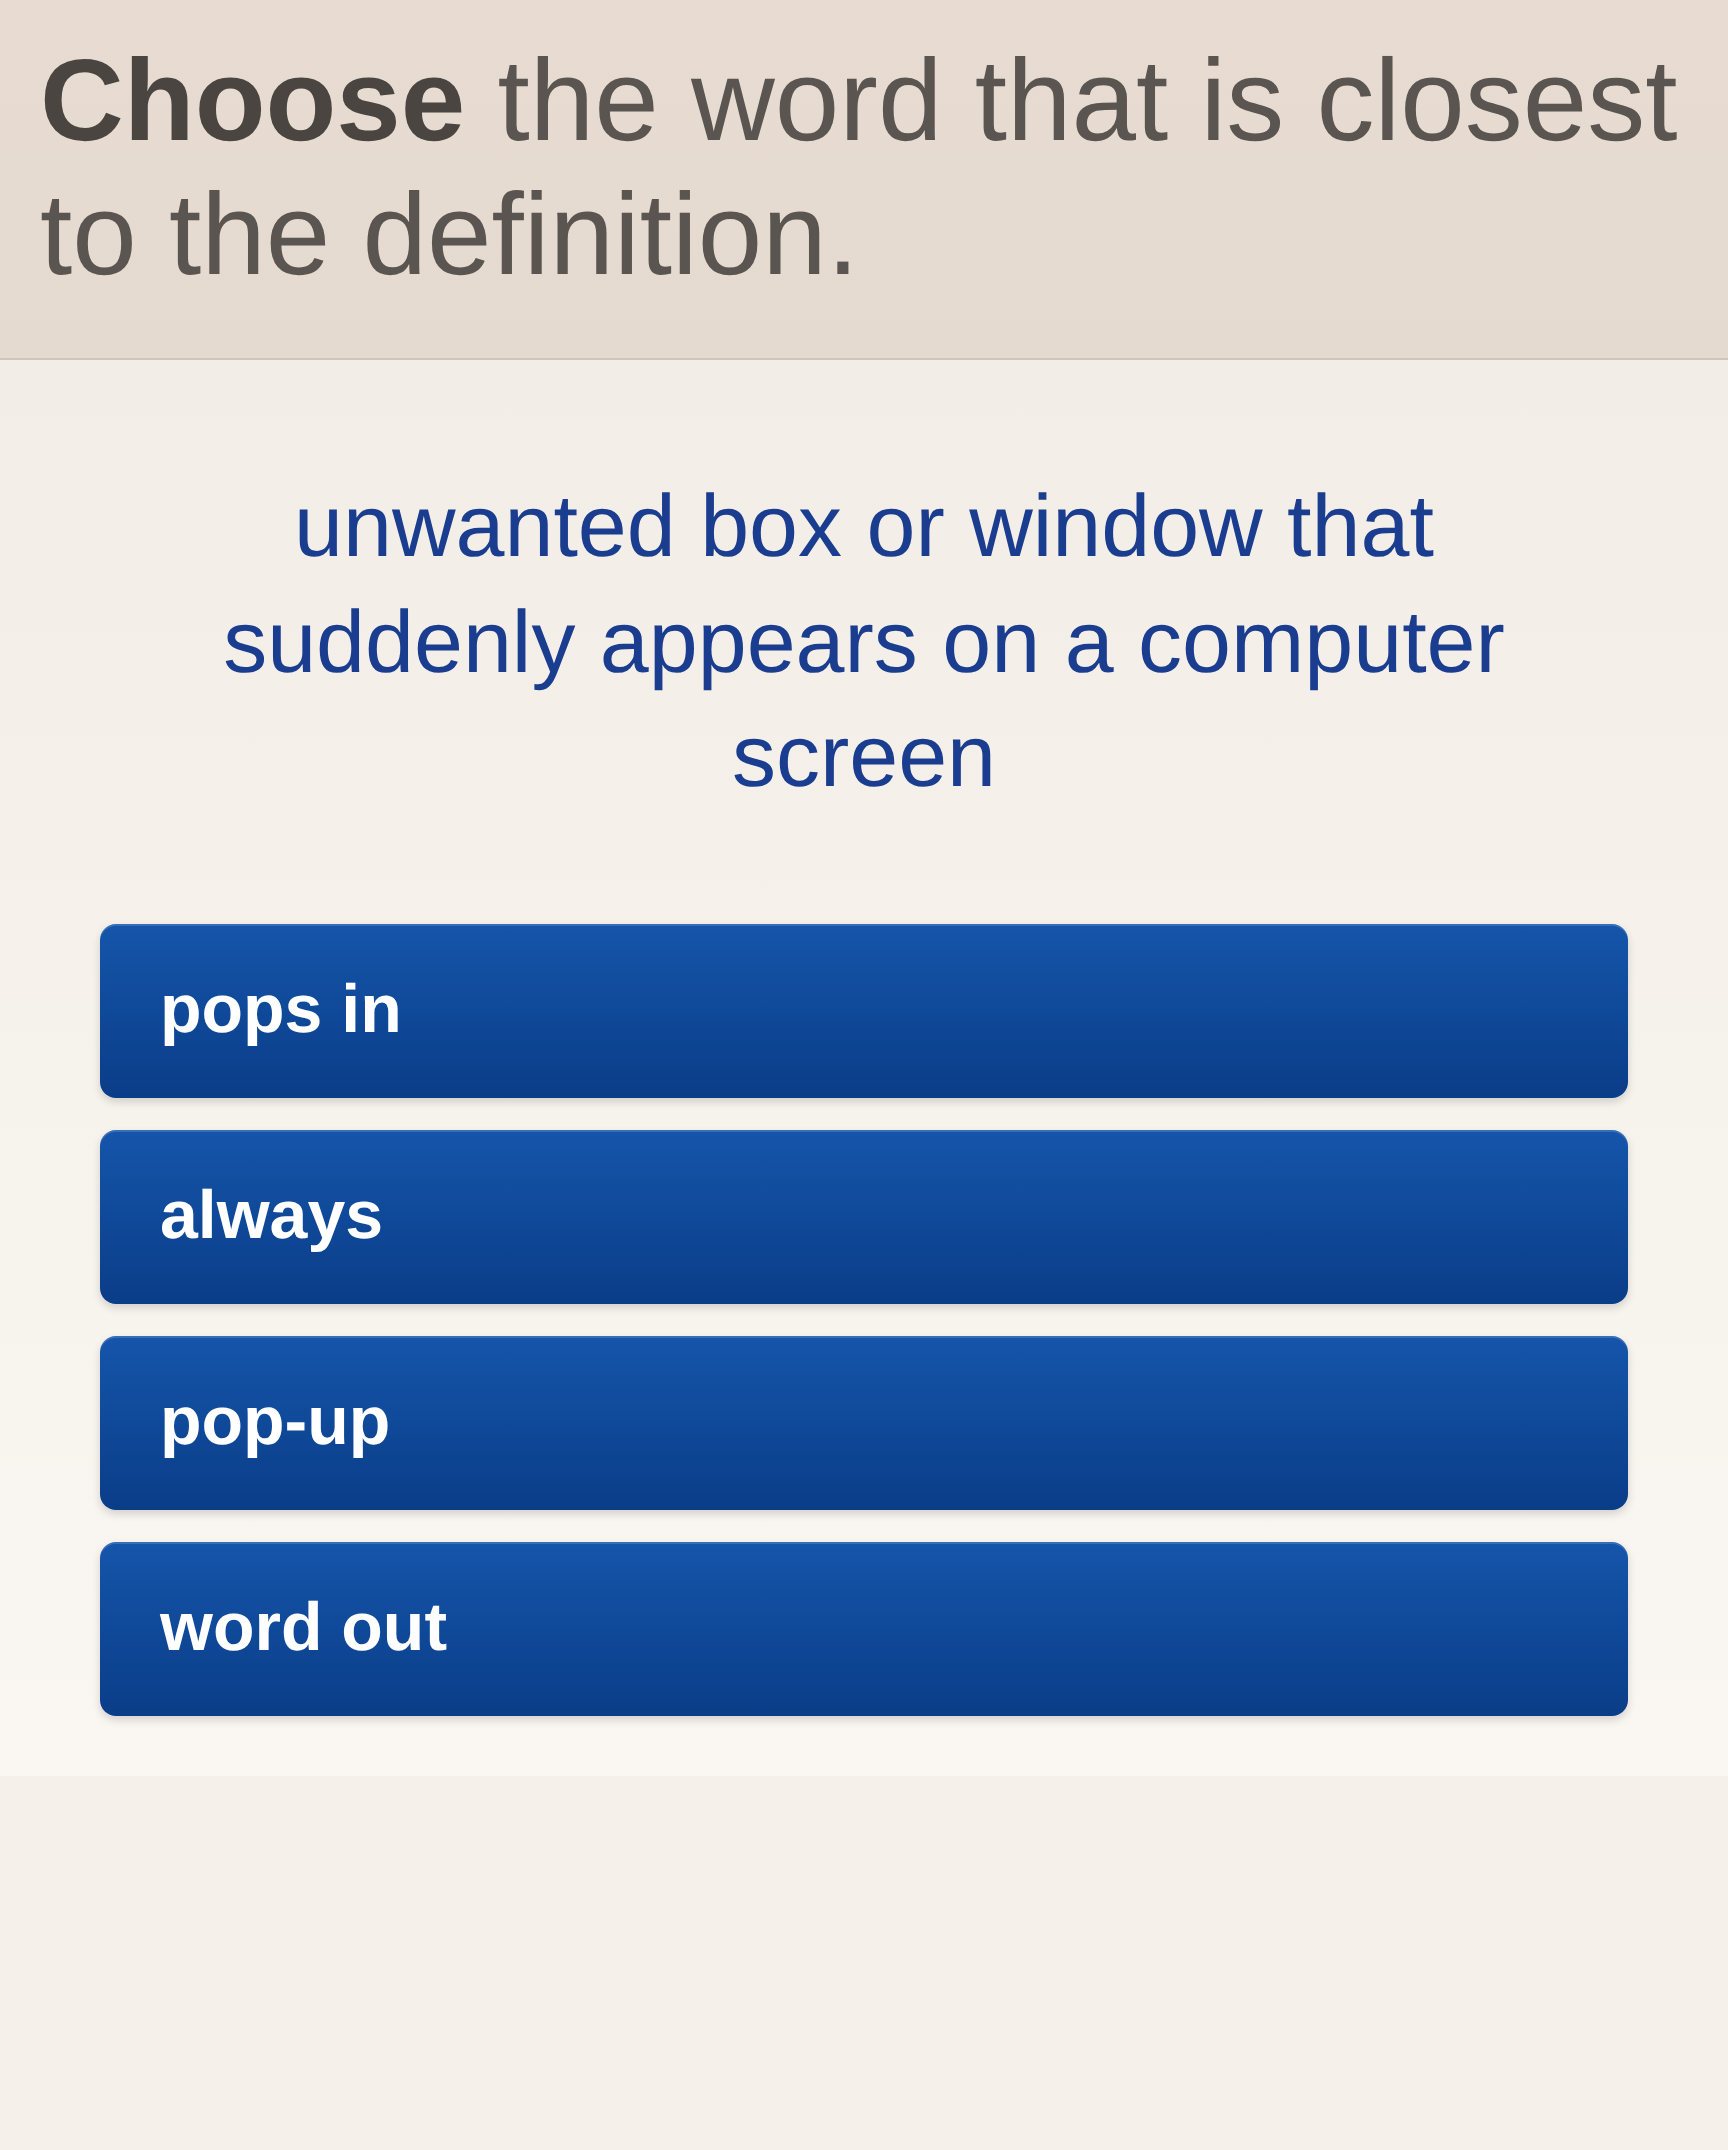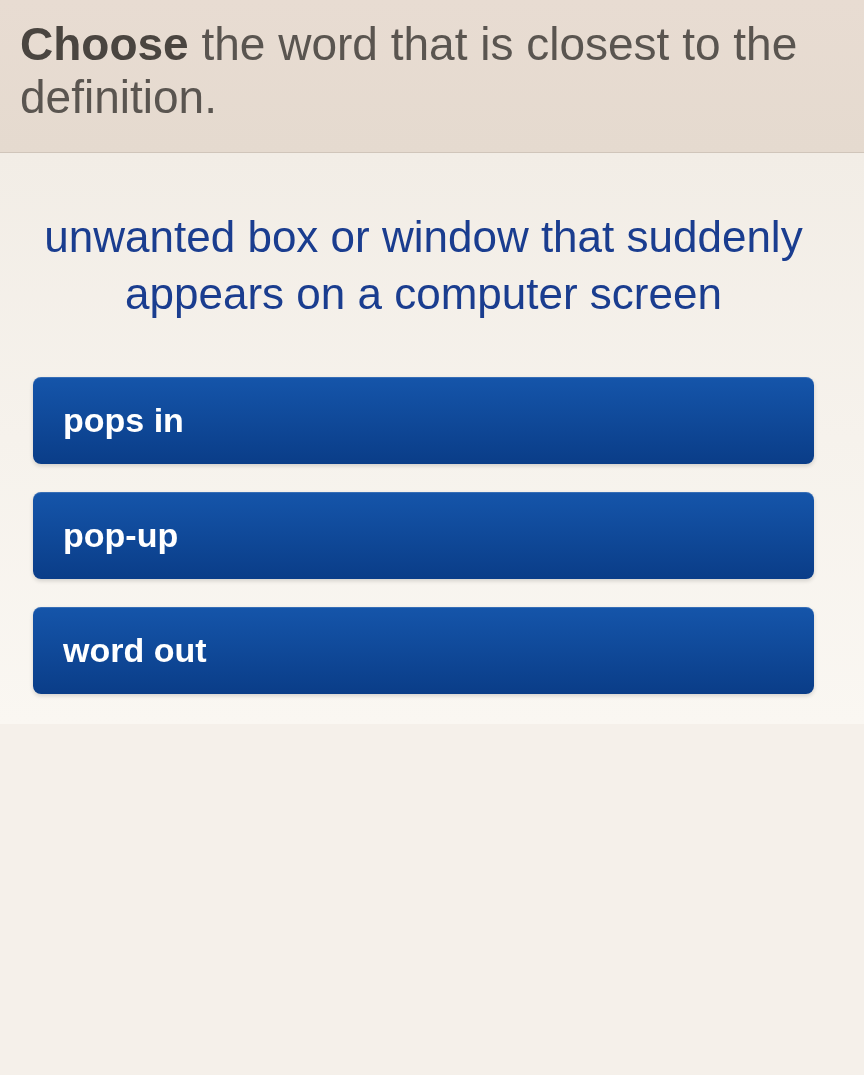--- a/index.html
+++ b/index.html
@@ -13,46 +13,46 @@
       width: 864px;
       height: 1075px;
       overflow: hidden;
     }
     .header {
       background: linear-gradient(to bottom, #e8dcd2, #e5dacf);
       padding: 18px 20px 28px 20px;
       border-bottom: 1px solid #d0c5ba;
     }
     .instruction {
-      font-size: 46px;
+      font-size: 58px;
       line-height: 1.15;
       color: #5a5550;
       font-weight: 400;
     }
     .instruction strong {
       font-weight: 700;
       color: #4a4540;
     }
     .content {
       background: linear-gradient(to bottom, #f2ede6, #faf7f2);
-      padding: 55px 30px 30px 13px;
+      padding: 55px 30px 30px 30px;
     }
     .definition {
       color: #1a3d8f;
       font-size: 44px;
       line-height: 1.3;
       text-align: center;
       margin-bottom: 55px;
       font-weight: 400;
       padding: 0 30px;
     }
     .options {
       display: flex;
       flex-direction: column;
-      gap: 28px;
+      gap: 16px;
       padding: 0 20px;
     }
     .option {
       background: #0d4a9e;
       background: linear-gradient(to bottom, #1555aa, #0a3d88);
       color: #ffffff;
       font-size: 34px;
       font-weight: 700;
       padding: 24px 30px;
       border-radius: 8px;
@@ -72,19 +72,22 @@
 </div>
 
 <div class="content">
   <p class="definition">unwanted box or window that suddenly appears on a computer screen</p>
 
   <div class="options">
     <button class="option">
       <span>pops in</span>
     </button>
     <button class="option">
+      <span>always</span>
+    </button>
+    <button class="option">
       <span>pop-up</span>
     </button>
     <button class="option">
       <span>word out</span>
     </button>
   </div>
 </div>
 
 </body></html>

